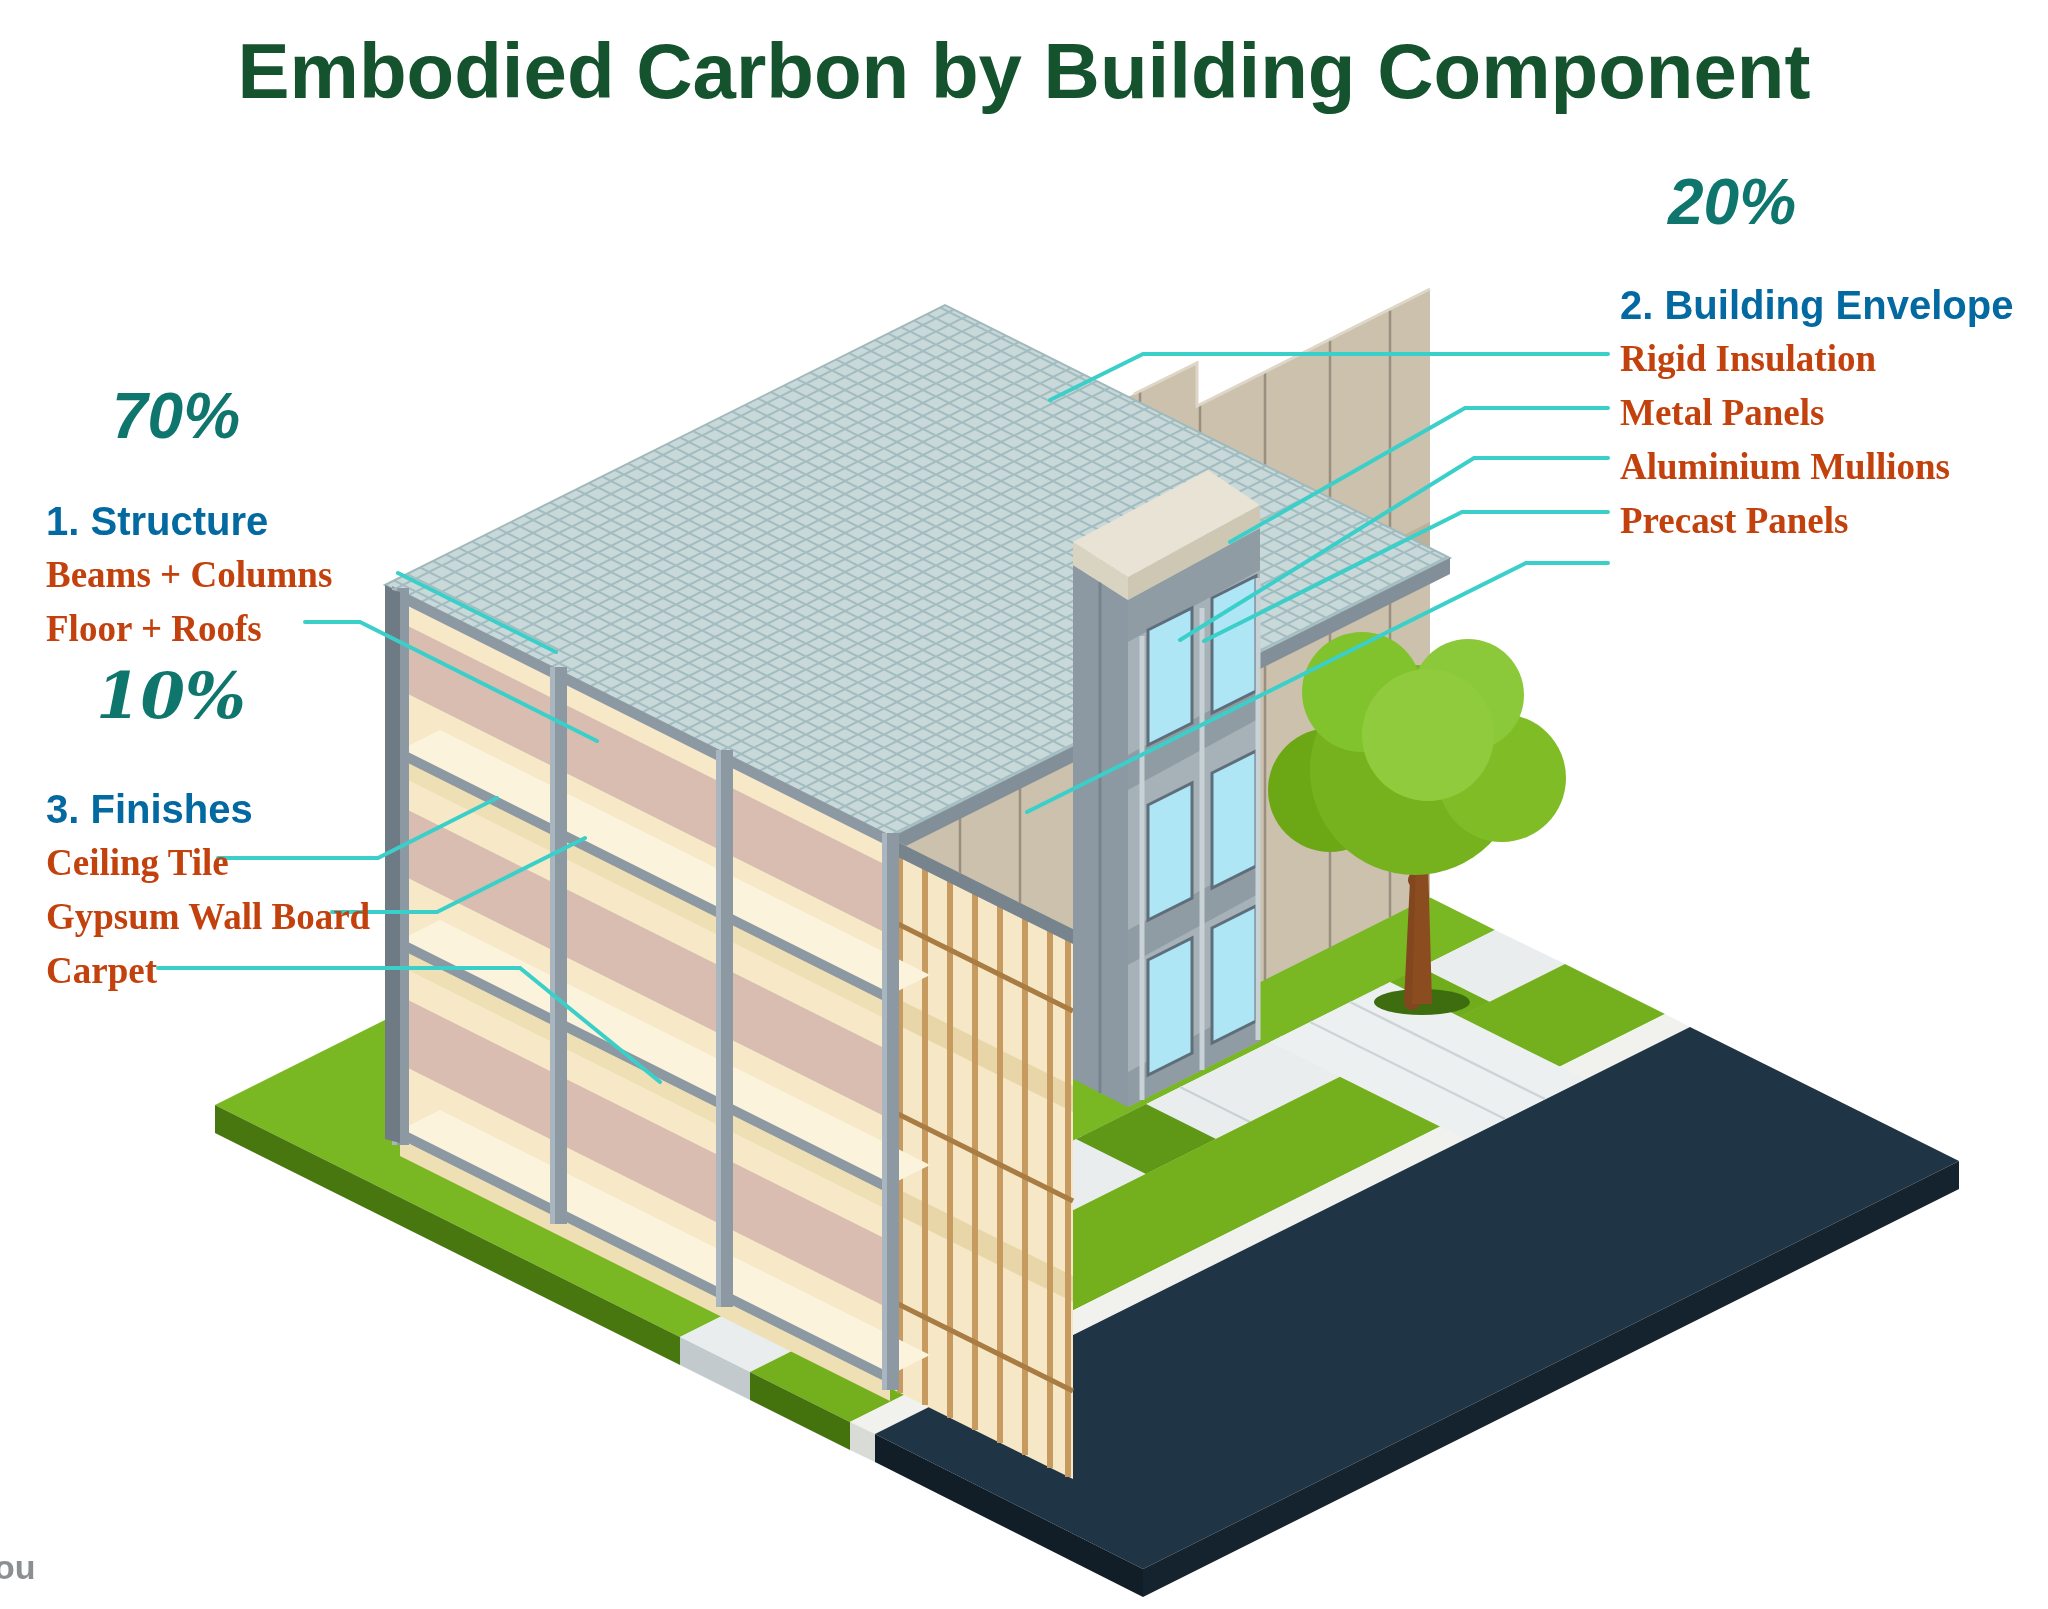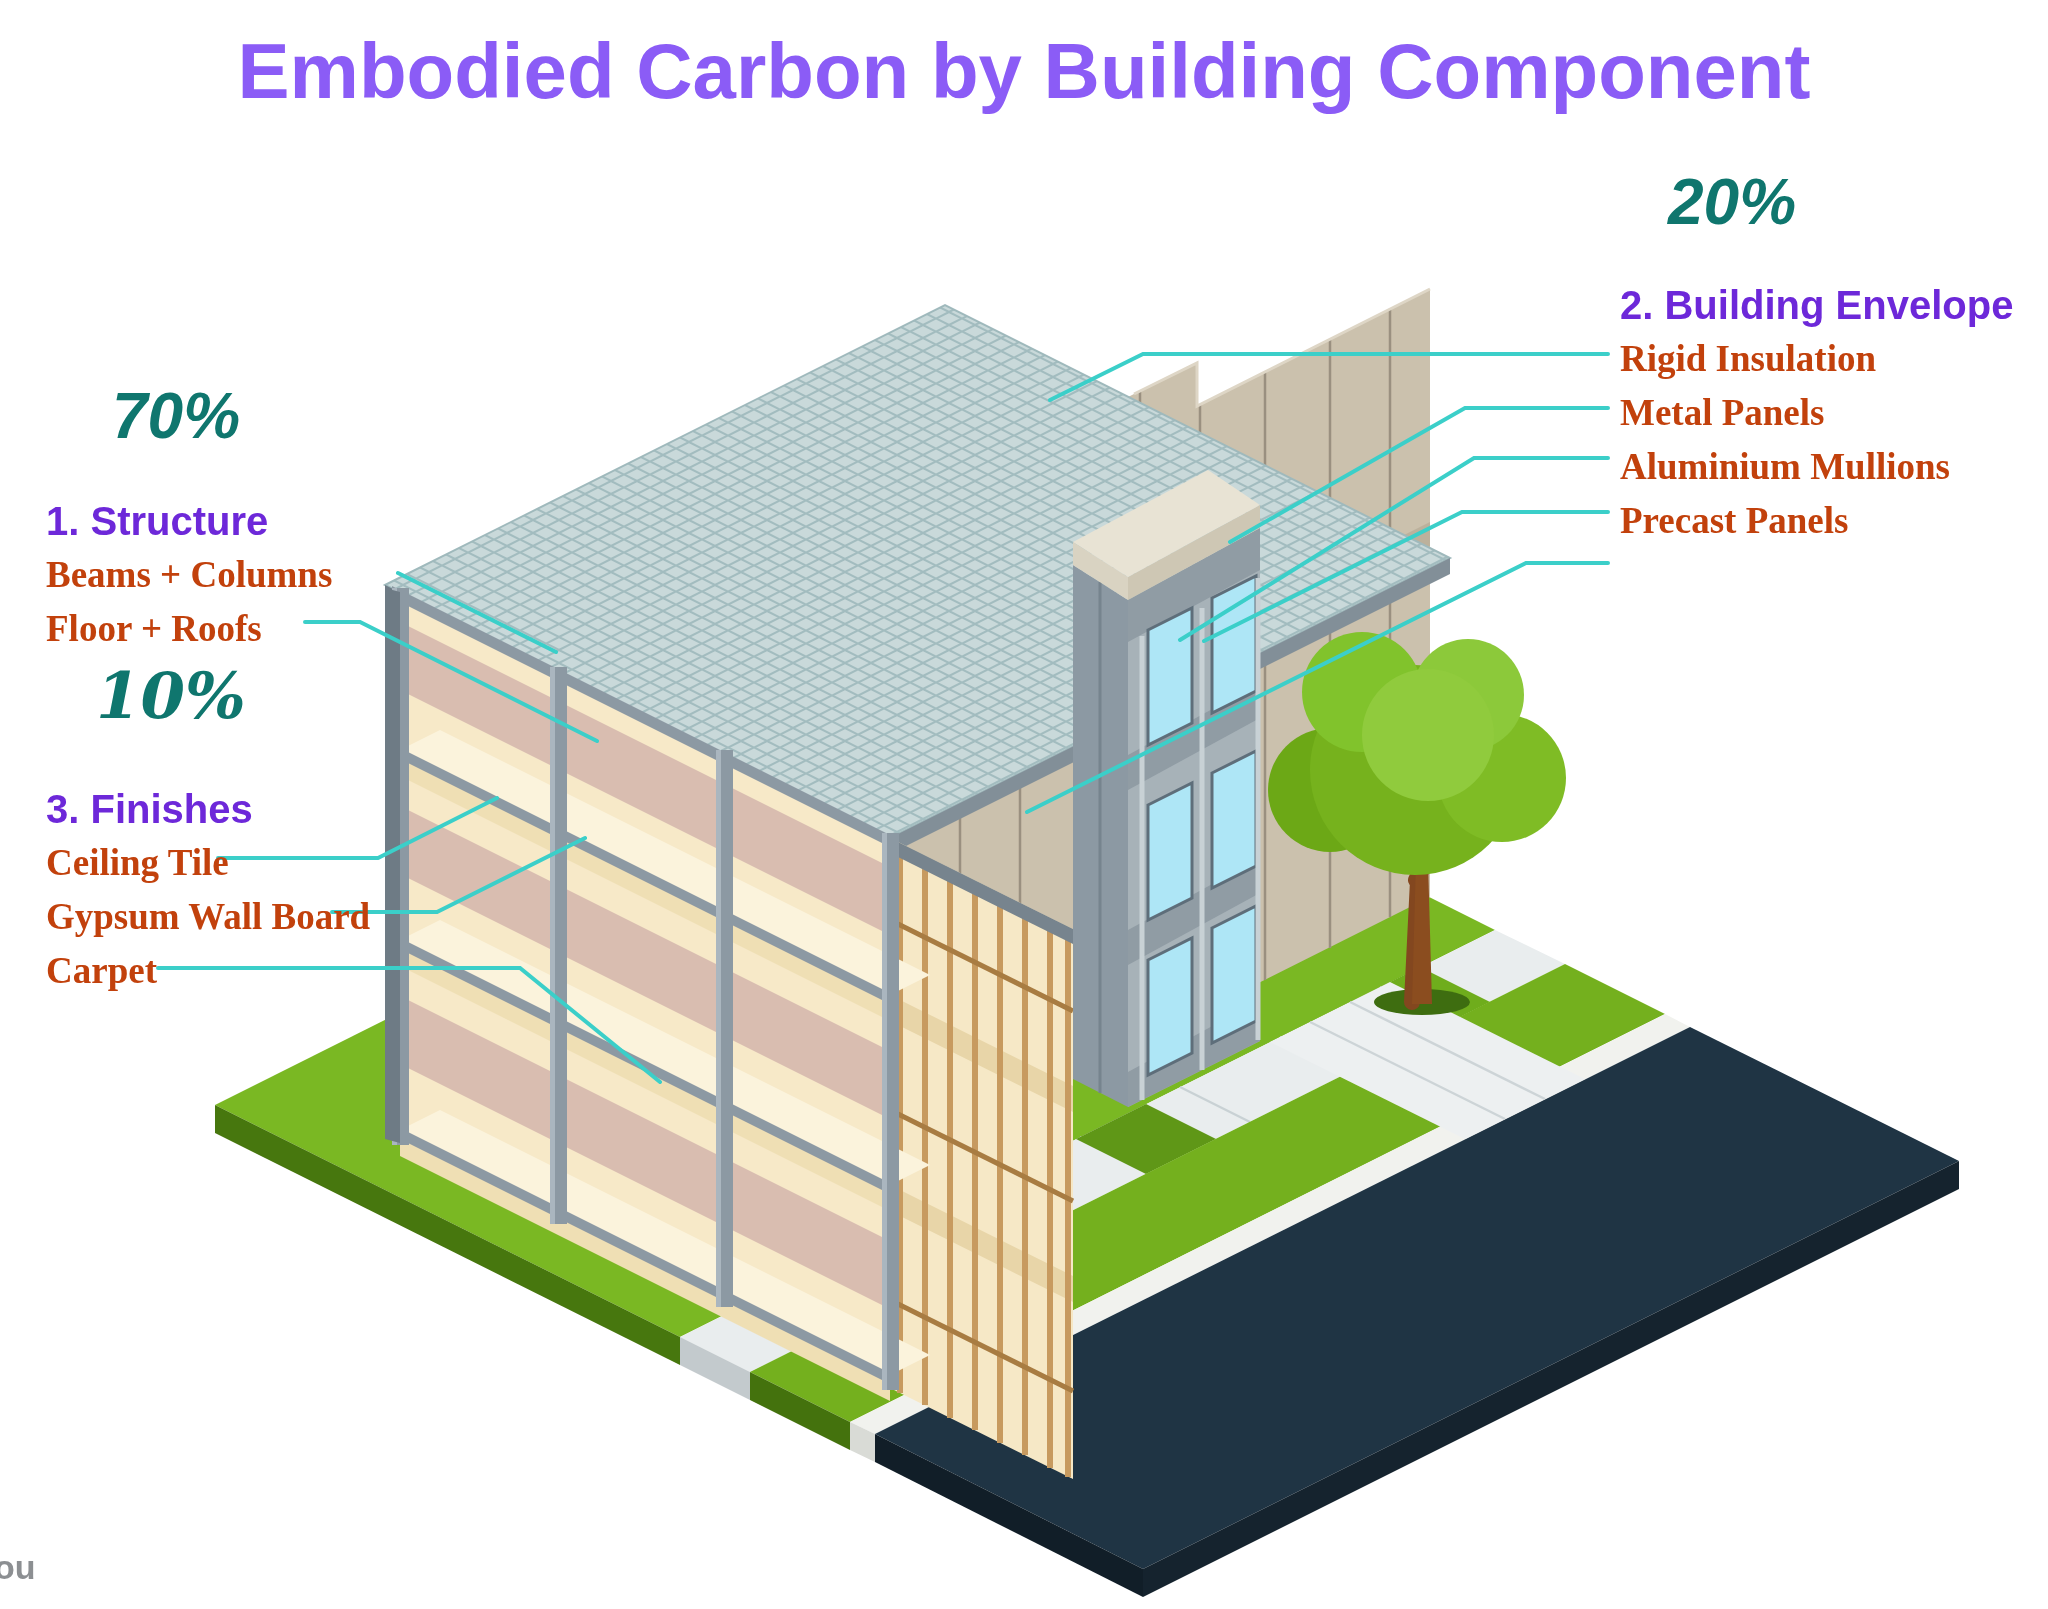--- a/index.html
+++ b/index.html
@@ -1,29 +1,29 @@
 <!DOCTYPE html>
 <html><head>
 <meta charset="utf-8">
 <style>
   html,body{margin:0;padding:0;background:#ffffff;}
   #stage{position:relative;width:2048px;height:1609px;overflow:hidden;background:#ffffff;
          font-family:"Liberation Sans","DejaVu Sans",sans-serif;}
   #iso{position:absolute;left:0;top:0;width:2048px;height:1609px;}
   .page-title{position:absolute;top:26px;left:0;width:2048px;text-align:center;
-      font-size:78px;font-weight:700;letter-spacing:0px;color:#8b5cf6;}
+      font-size:78px;font-weight:700;letter-spacing:0px;color:#14532d;}
   .pct{position:absolute;font-weight:700;color:#0f766e;font-size:64px;line-height:1;font-style:italic;}
   .pct-structure{left:96px;top:384px;margin-left:16px;}
   .pct-envelope{left:1668px;top:170px;}
   .pct-finishes{left:96px;top:664px;font-family:"DejaVu Serif","Liberation Serif",serif;}
   .label-block{position:absolute;color:#2B4E79;}
   .lb-structure{left:46px;top:494px;}
   .lb-finishes{left:46px;top:782px;}
   .lb-envelope{left:1620px;top:278px;}
-  .lb-head{font-size:40px;font-weight:700;color:#6d28d9;line-height:54px;white-space:nowrap;}
+  .lb-head{font-size:40px;font-weight:700;color:#0369a1;line-height:54px;white-space:nowrap;}
   .lb-item{font-size:37px;font-weight:700;color:#c2410c;line-height:54px;white-space:nowrap;font-family:Liberation Serif, serif;}
   .watermark{position:absolute;left:-6px;top:1548px;font-size:34px;font-weight:700;color:#8C8F92;}
 </style>
 </head>
 <body>
 
 <div id="stage">
 
   <svg id="iso" viewBox="0 0 2048 1609">
     <defs>

